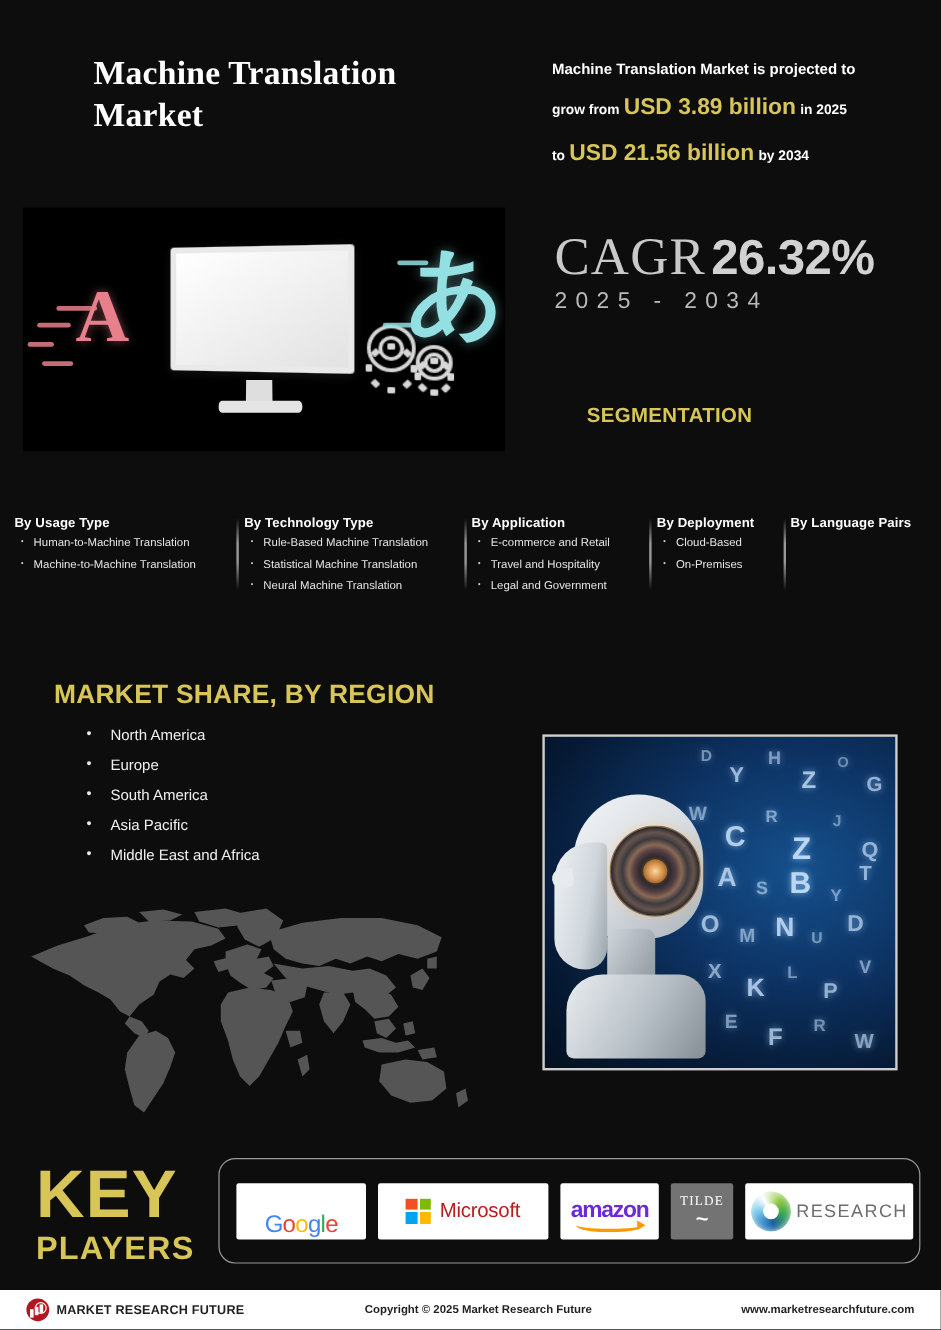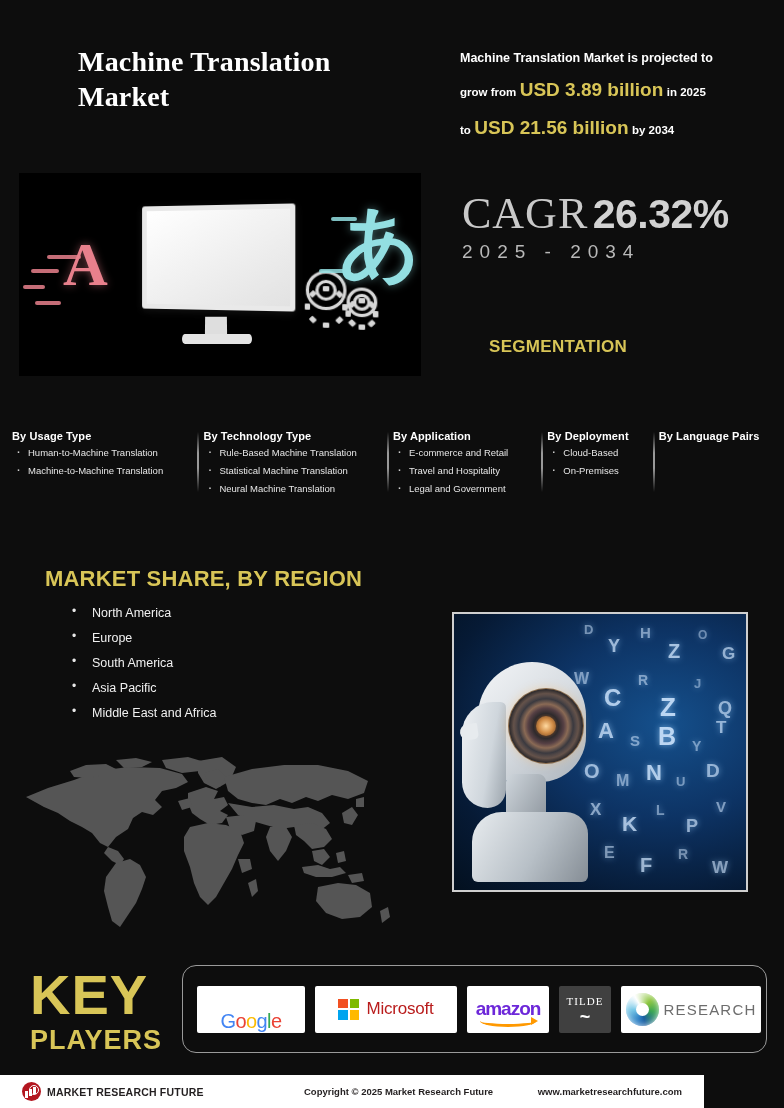--- a/index.html
+++ b/index.html
@@ -232,21 +232,21 @@
     display:flex; align-items:center; gap:10px; padding:0 14px;
   }
   .logo-card {
     background:#ffffff; border-radius:2px;
     height:47px; display:flex; align-items:center; justify-content:center;
     overflow:hidden; flex:none;
   }
   .lc-google { width:108px;align-items:flex-end; }
   .lc-ms { width:142px; }
   .lc-amz { width:82px; }
-  .lc-tilde { width:52px; background:#404040; }
+  .lc-tilde { width:52px; background:#737373; }
   .lc-sys { width:140px; }
 
   .g-word { font-family:"Liberation Sans",sans-serif; font-size:20px; font-weight:400; letter-spacing:-.6px; }
   .g-b{color:#4285F4}.g-r{color:#EA4335}.g-y{color:#FBBC05}.g-g{color:#34A853}
 
   .ms-grid { width:21px; height:21px; display:grid; grid-template-columns:1fr 1fr; grid-gap:2px; margin-right:7px; }
   .ms-grid span{ display:block; }
   .msq1{background:#F25022}.msq2{background:#7FBA00}.msq3{background:#00A4EF}.msq4{background:#FFB900}
   .ms-word { font-size:17px; color:#b91c1c; font-weight:400; letter-spacing:-.2px; }
 
@@ -273,21 +273,21 @@
   }
   .sys-mark::after{
     content:""; position:absolute; left:50%; top:50%;
     width:13px; height:13px; margin:-6.5px 0 0 -6.5px;
     border-radius:50%; background:#ffffff;
   }
   .sys-word { font-size:15px; color:#6d6d6d; letter-spacing:1.2px; font-weight:400; }
 
   
   .footer {
-    position:absolute; left:0; top:1075px; width:704px; height:33px;
+    position:absolute; left:0; top:1075px; width:784px; height:33px;
     background:#ffffff; display:flex; align-items:center;
   }
   .ft-brand { position:absolute; left:22px; display:flex; align-items:center; gap:6px; }
   .ft-logo {
     width:19px; height:19px; border-radius:50%; flex:none;
     background:#b3161f; position:relative; overflow:hidden;
   }
   .ft-logo::before{
     content:""; position:absolute; left:3px; bottom:3px;
     width:3px; height:7px; background:#fff;

